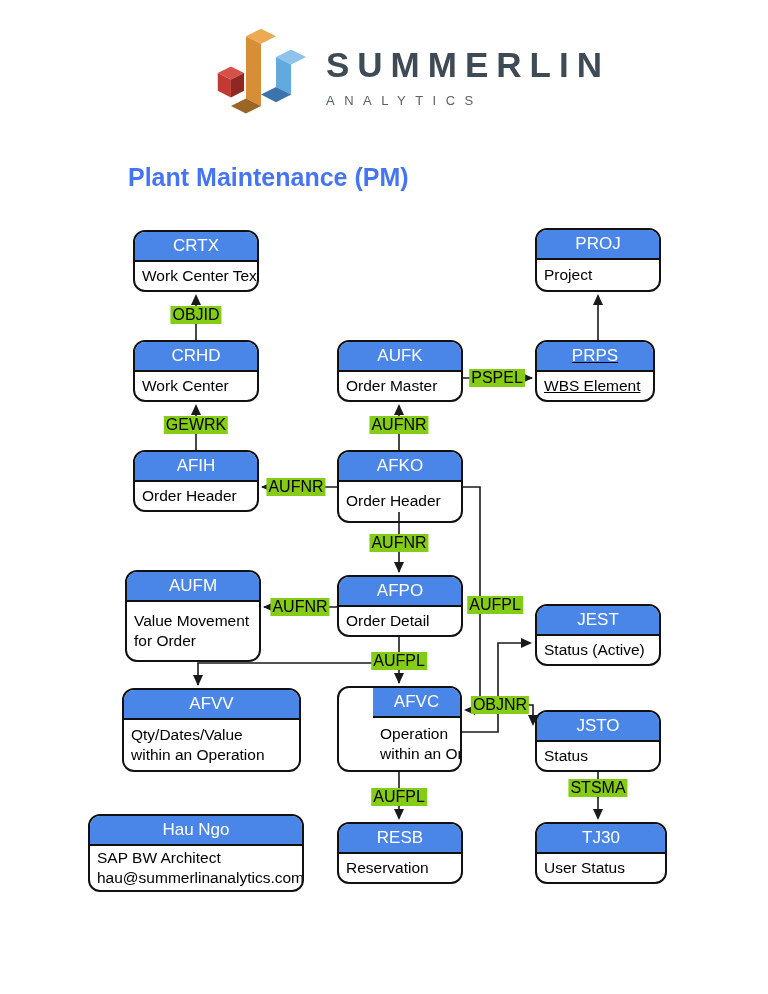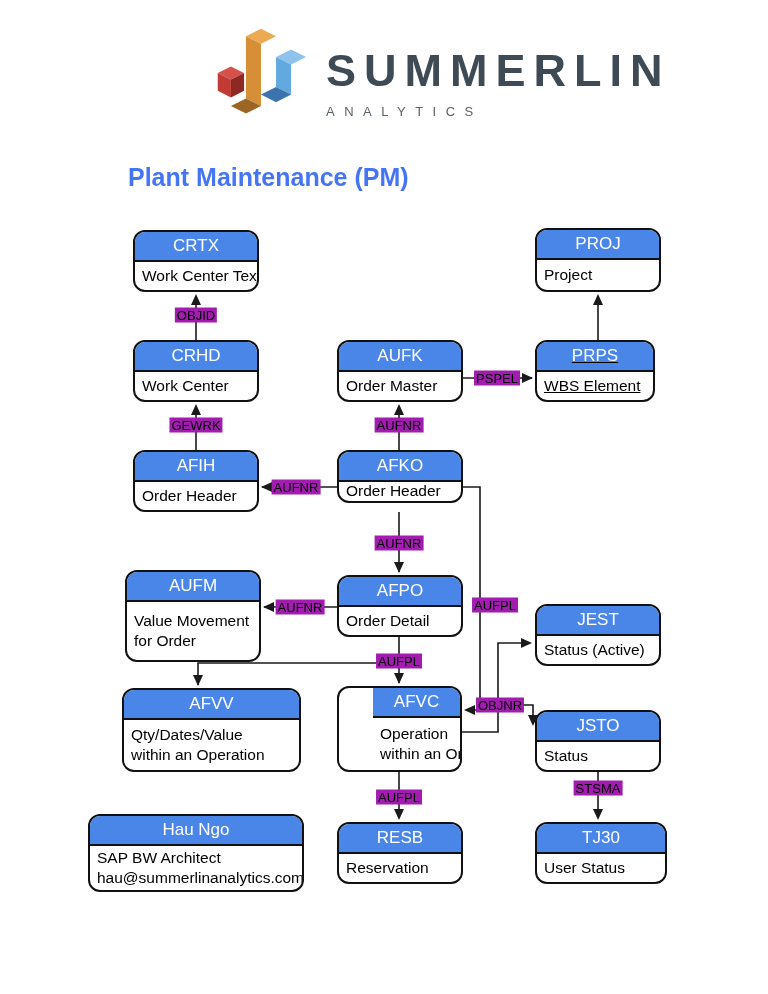--- a/index.html
+++ b/index.html
@@ -9,21 +9,21 @@
   }
   html,body{margin:0;padding:0;background:#fff;}
   #page{
     position:relative;width:768px;height:994px;background:#ffffff;
     font-family:"Liberation Sans","DejaVu Sans",sans-serif;overflow:hidden;
   }
   
   #logo{position:absolute;left:214px;top:26px;display:flex;align-items:flex-start;}
   #logo-mark{width:94px;height:94px;flex:0 0 auto;}
   #logo-text{margin-left:18px;margin-top:20px;}
-  #brand{font-size:45px;font-weight:bold;letter-spacing:8px;color:#3e4a54;line-height:1.1;}
+  #brand{font-size:35px;font-weight:bold;letter-spacing:8px;color:#3e4a54;line-height:1.1;}
   #brand-sub{font-size:13px;letter-spacing:9.5px;color:#59636b;margin-top:8px;}
   
   #page-title{position:absolute;left:128px;top:163px;font-size:25px;font-weight:bold;color:var(--title-blue);}
   
   #canvas{position:absolute;left:0;top:0;width:768px;height:994px;}
   .node{
     position:absolute;background:#fff;border:2.5px solid #111;border-radius:12px;
     overflow:hidden;box-sizing:border-box;z-index:1;
   }
   .node-header{
@@ -33,22 +33,22 @@
   .node-body{
     display:flex;flex-direction:column;justify-content:center;
     padding:1px 4px 1px 7px;color:#000;font-size:15.5px;line-height:20px;
     height:calc(100% - 30.5px);box-sizing:border-box;
   }
   .node-body div{white-space:nowrap;}
   #edge-svg{position:absolute;left:0;top:0;z-index:2;pointer-events:none;}
   #edge-svg polyline{fill:none;stroke:var(--line);stroke-width:1.6px;}
   #edge-svg polygon{fill:var(--line);stroke:none;}
   .edge-label{
-    position:absolute;transform:translate(-50%,-50%);background:#a21caf;
-    font-size:13px;color:#000;padding:0 2px;white-space:nowrap;z-index:3;
+    position:absolute;transform:translate(-50%,-50%);background:#84cc16;
+    font-size:16px;color:#000;padding:0 2px;white-space:nowrap;z-index:3;
   }
 </style>
 </head>
 <body>
 
 <div id="page">
 
   <div id="logo">
     <svg id="logo-mark" viewBox="0 0 100 100">
 
@@ -103,21 +103,21 @@
     <div class="node-body">
             <div>WBS Element</div>
           </div>
   </div>
         <div class="node" style="left: 133px; top: 450px; width: 126px; height: 62px;">
     <div class="node-header">AFIH</div>
     <div class="node-body">
             <div>Order Header</div>
           </div>
   </div>
-        <div class="node" style="left: 337px; top: 450px; width: 126px; height: 53px;">
+        <div class="node" style="left: 337px; top: 450px; width: 126px; height: 73px;">
     <div class="node-header">AFKO</div>
     <div class="node-body">
             <div>Order Header</div>
           </div>
   </div>
         <div class="node" style="left: 125px; top: 570px; width: 136px; height: 92px;">
     <div class="node-header">AUFM</div>
     <div class="node-body">
             <div>Value Movement</div>
             <div>for Order</div>

